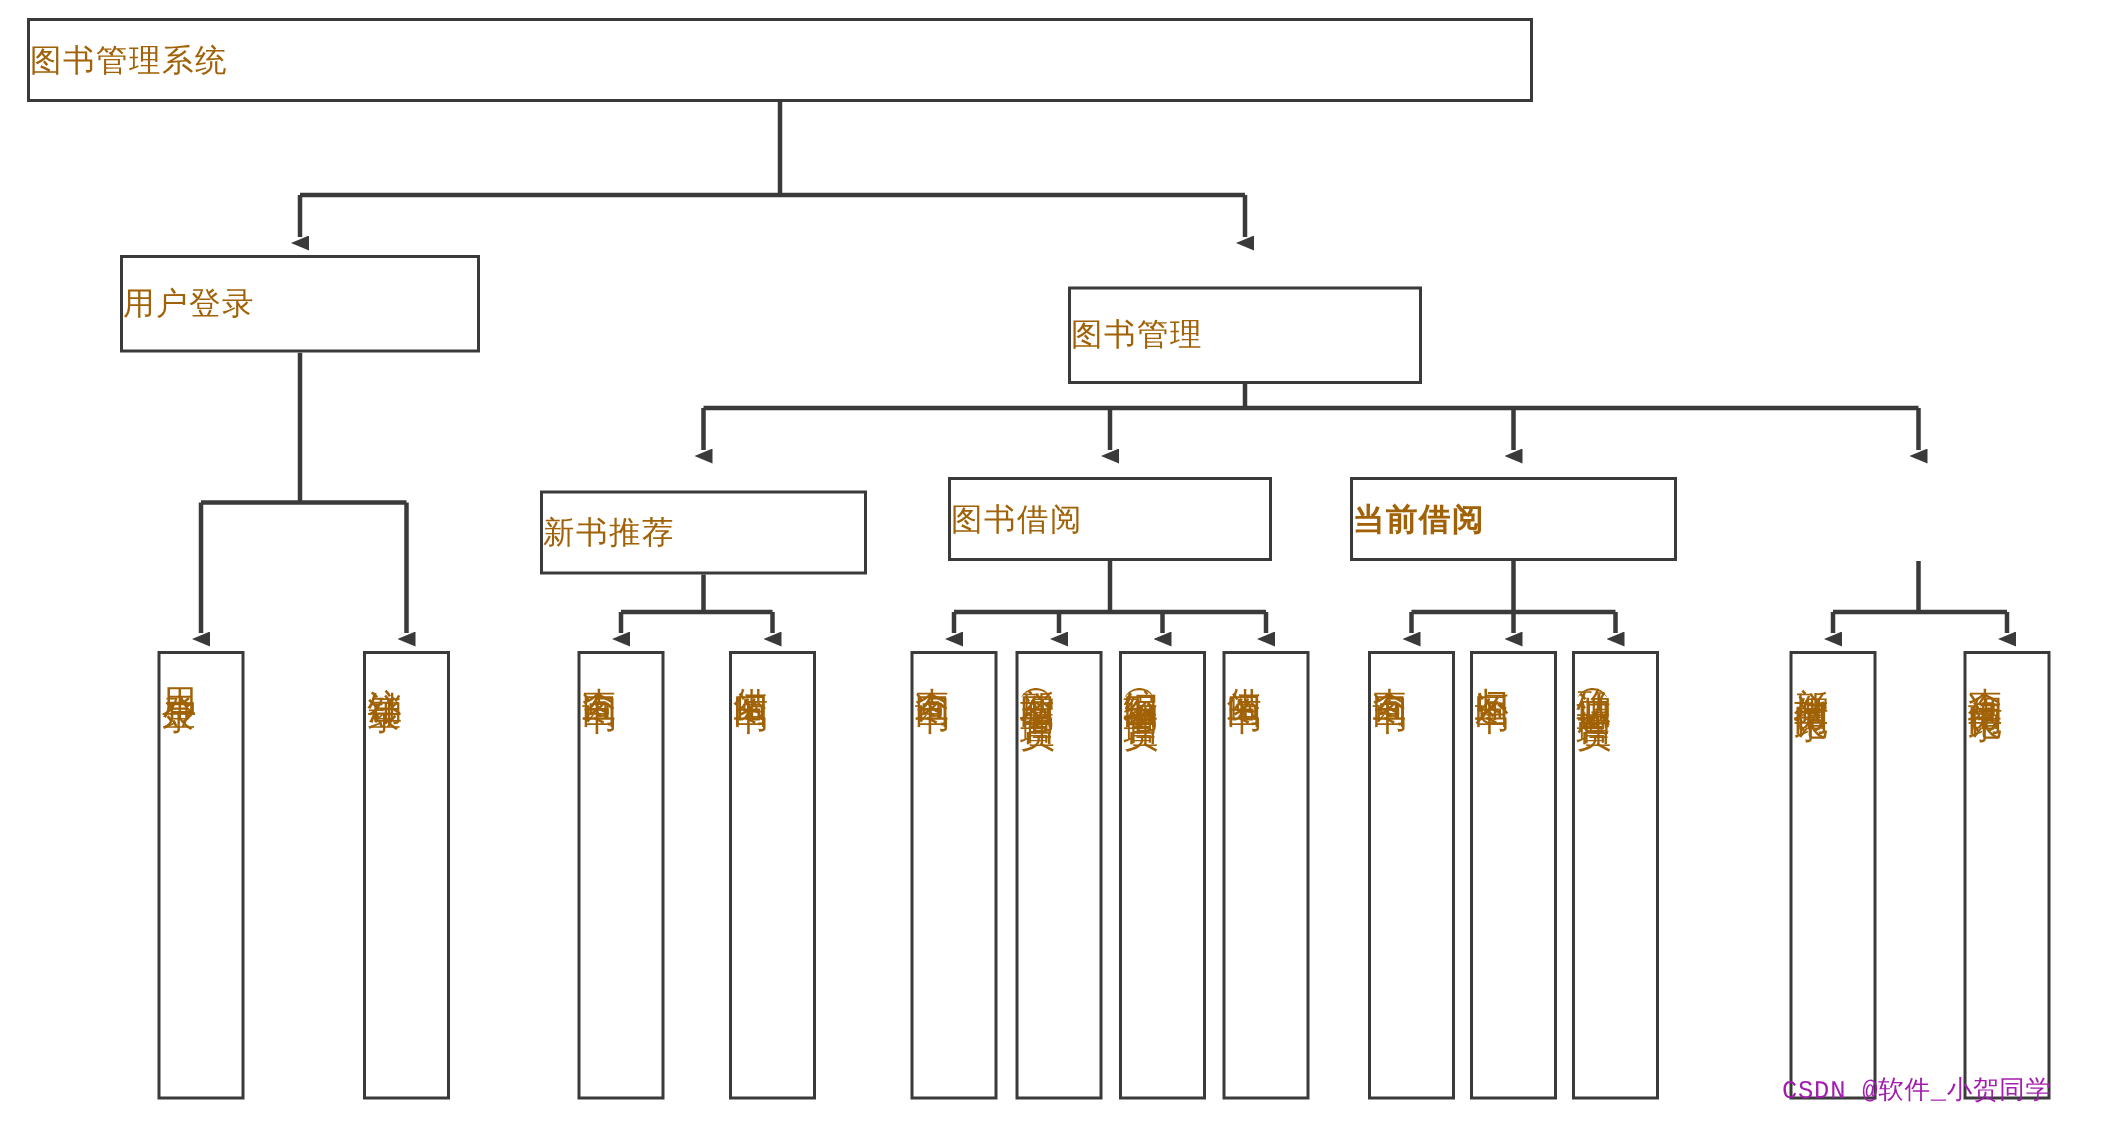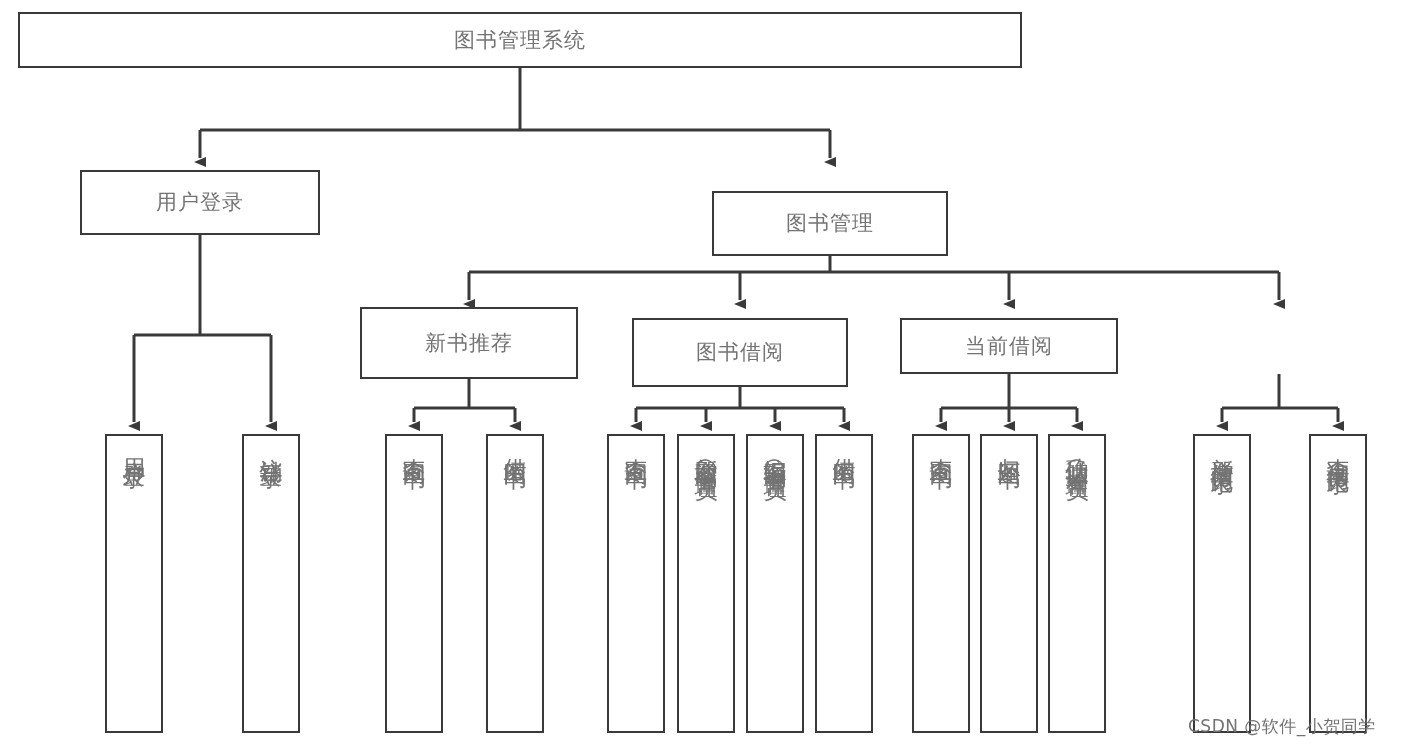--- a/index.html
+++ b/index.html
@@ -25,22 +25,22 @@
     height: 747px;
     pointer-events: none;
   }
   .node {
     position: absolute;
     box-sizing: border-box;
     border: 2px solid #3a3a3a;
     background: #ffffff;
     display: flex;
     align-items: center;
-    justify-content: center;
-    color: #737373;
+    justify-content: flex-start;
+    color: #a16207;
     z-index: 2;
   }
   .node-label {
     font-size: 21px;
     line-height: 1.15;
     letter-spacing: 1px;
     white-space: nowrap;
     text-align: center;
   }
   .leaf .node-label {
@@ -54,24 +54,25 @@
   }
   .leaf {
     align-items: flex-start;
     padding-top: 4px;
   }
   .watermark {
     position: absolute;
     left: 1188px;
     top: 715px;
     font-size: 17px;
-    color: #737373;
+    color: #a21caf;
     white-space: nowrap;
     z-index: 3;
     letter-spacing: 0.5px;
+    font-family: Liberation Mono, monospace;
   }
 </style>
 </head>
 <body>
 
 <div id="stage">
 
   <svg id="wires" viewBox="0 0 1405 747" xmlns="http://www.w3.org/2000/svg">
     <defs>
       <marker id="arrow" markerWidth="10" markerHeight="12" refX="1" refY="6" orient="auto" markerUnits="userSpaceOnUse">
@@ -126,27 +127,27 @@
     <span class="node-label">图书管理系统</span>
   </div>
 
   <div class="node" style="left:80px; top:170px; width:240px; height:65px;">
     <span class="node-label">用户登录</span>
   </div>
   <div class="node" style="left:712px; top:170px; width:236px; height:65px;margin-top:21px;">
     <span class="node-label">图书管理</span>
   </div>
 
-  <div class="node" style="left:360px; top:307px; width:218px; height:72px;">
+  <div class="node" style="left:360px; top:327px; width:218px; height:56px;">
     <span class="node-label">新书推荐</span>
   </div>
-  <div class="node" style="left:632px; top:318px; width:216px; height:69px;">
+  <div class="node" style="left:632px; top:318px; width:216px; height:56px;">
     <span class="node-label">图书借阅</span>
   </div>
-  <div class="node" style="left:900px; top:318px; width:218px; height:56px;">
+  <div class="node" style="left:900px; top:318px; width:218px; height:56px;font-weight:bold;">
     <span class="node-label">当前借阅</span>
   </div>
 
   <div class="node leaf" style="left:105px; top:434px; width:58px; height:299px;">
     <span class="node-label">用户登录</span>
   </div>
   <div class="node leaf" style="left:242px; top:434px; width:58px; height:299px;">
     <span class="node-label">注销登录</span>
   </div>
 

